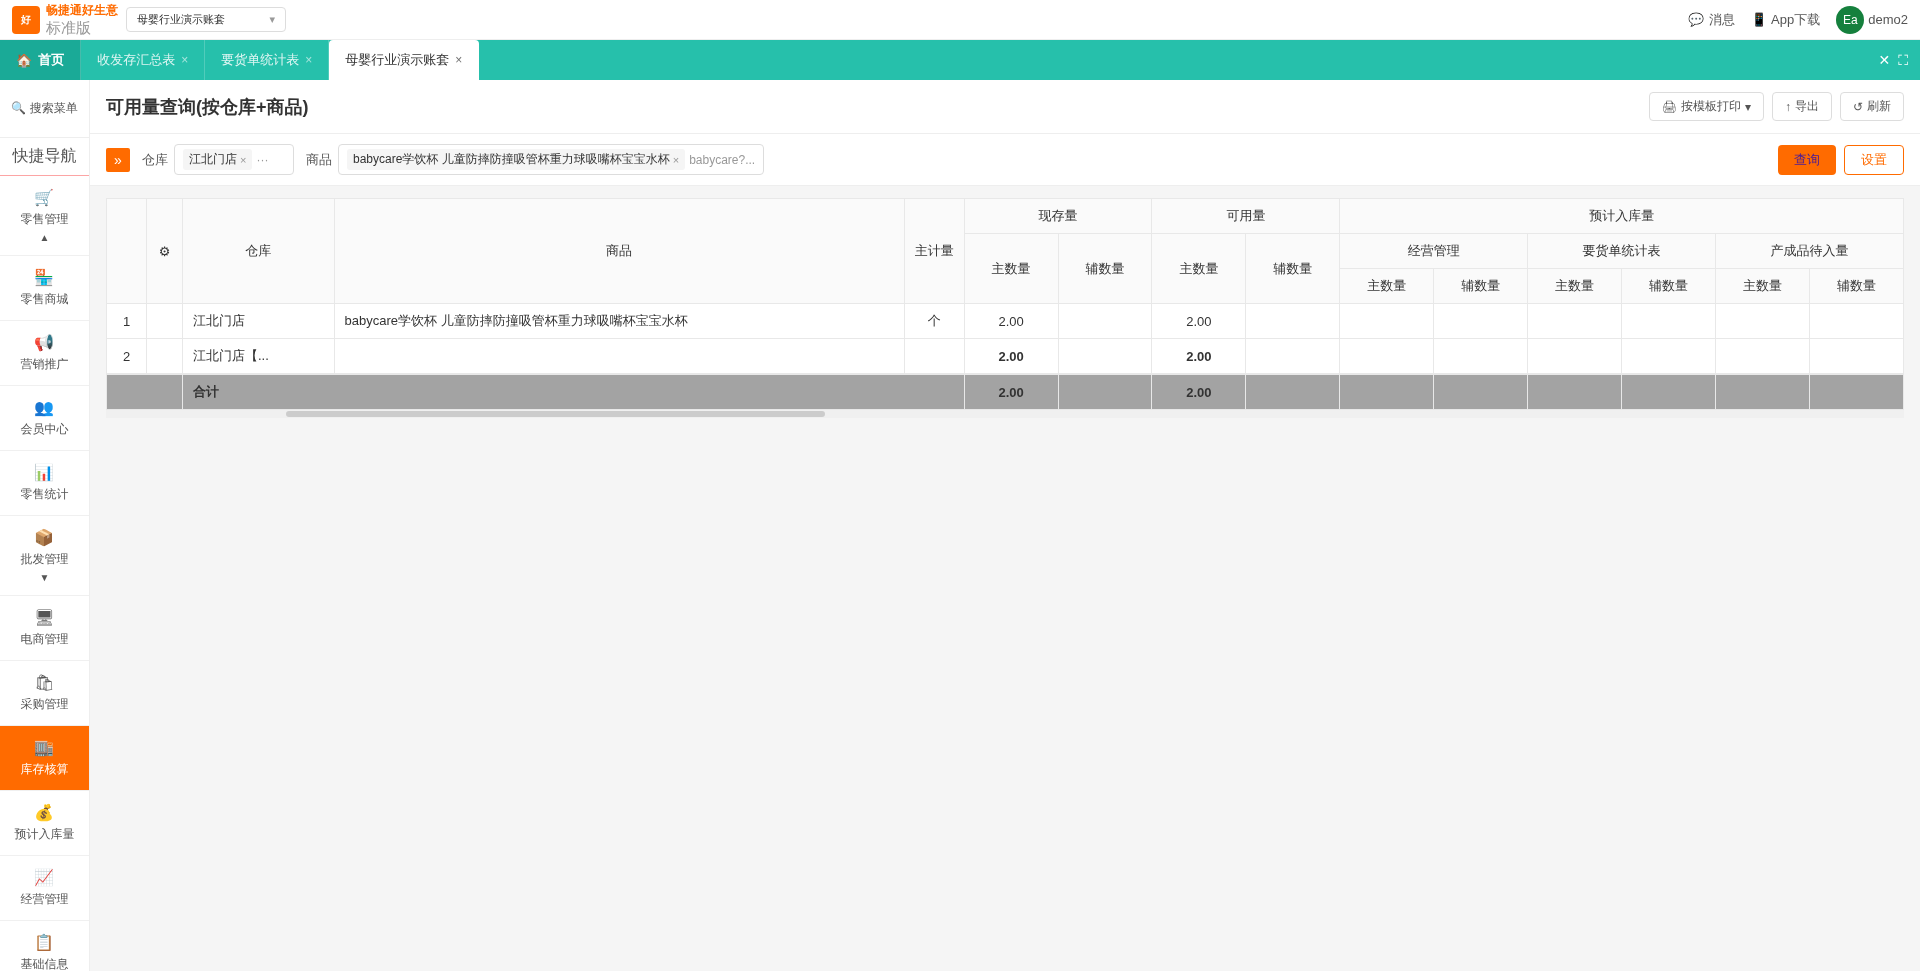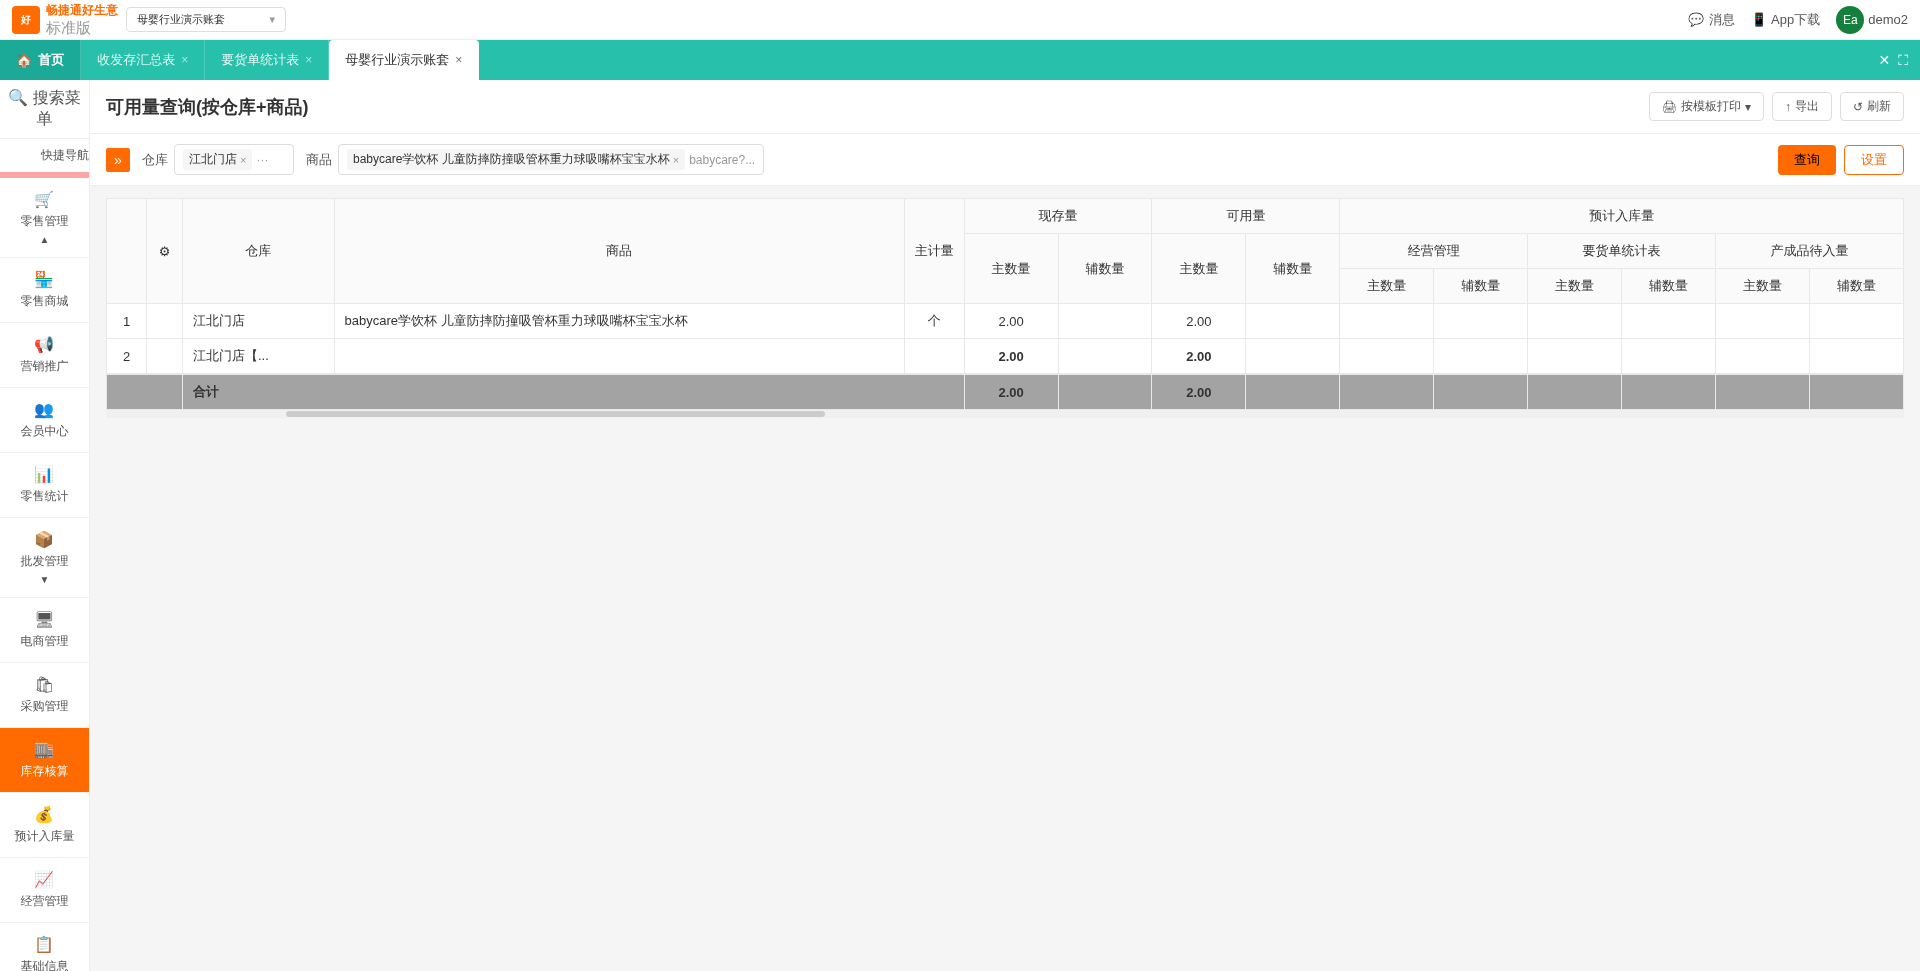--- a/index.html
+++ b/index.html
@@ -134,34 +134,34 @@
     .sidebar {
       width: 90px;
       background: #fff;
       border-right: 1px solid #eee;
       display: flex;
       flex-direction: column;
       flex-shrink: 0;
       overflow-y: auto;
     }
     .sidebar-search {
-      padding: 8px 8px;
+      padding: 20px 8px;
       border-bottom: 1px solid #eee;
-      font-size: 16px;
+      font-size: 12px;
       color: #555;
       cursor: pointer;
       text-align: center;
     }
     .sidebar-nav {
       padding: 8px 0;
-      border-bottom: 6px solid #fca5a5;
-      font-size: 12px;
-      color: #555;
-      cursor: pointer;
-      text-align: right;
+      border-bottom: 1px solid #fca5a5;
+      font-size: 16px;
+      color: #555;
+      cursor: pointer;
+      text-align: center;
     }
     .sidebar-item {
       padding: 12px 4px;
       text-align: center;
       cursor: pointer;
       font-size: 12px;
       color: #555;
       border-bottom: 1px solid #f0f0f0;
       display: flex;
       flex-direction: column;
@@ -306,21 +306,21 @@
       font-size: 12px;
     }
     .filter-actions {
       margin-left: auto;
       display: flex;
       gap: 8px;
     }
     .btn-query {
       padding: 5px 16px;
       background: #ff6b00;
-      color: #000000;
+      color: #4c1d95;
       border: none;
       border-radius: 4px;
       cursor: pointer;
       font-size: 13px;
     }
     .btn-settings {
       padding: 5px 16px;
       background: #fff;
       color: #ff6b00;
       border: 1px solid #ff6b00;

